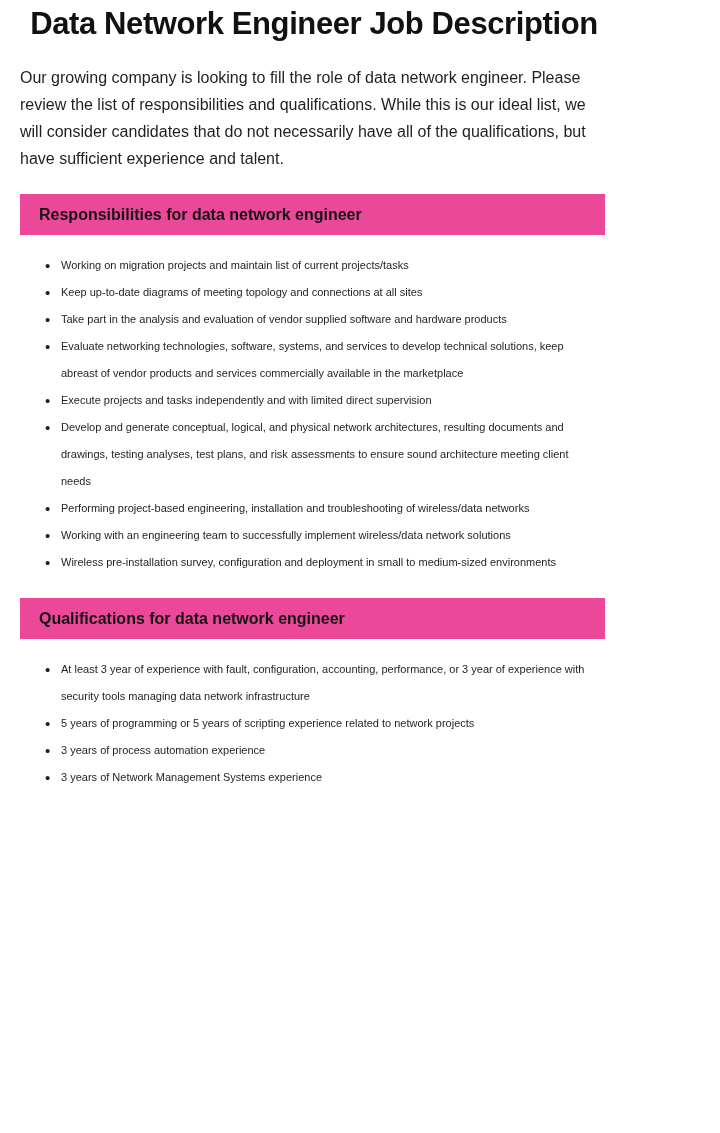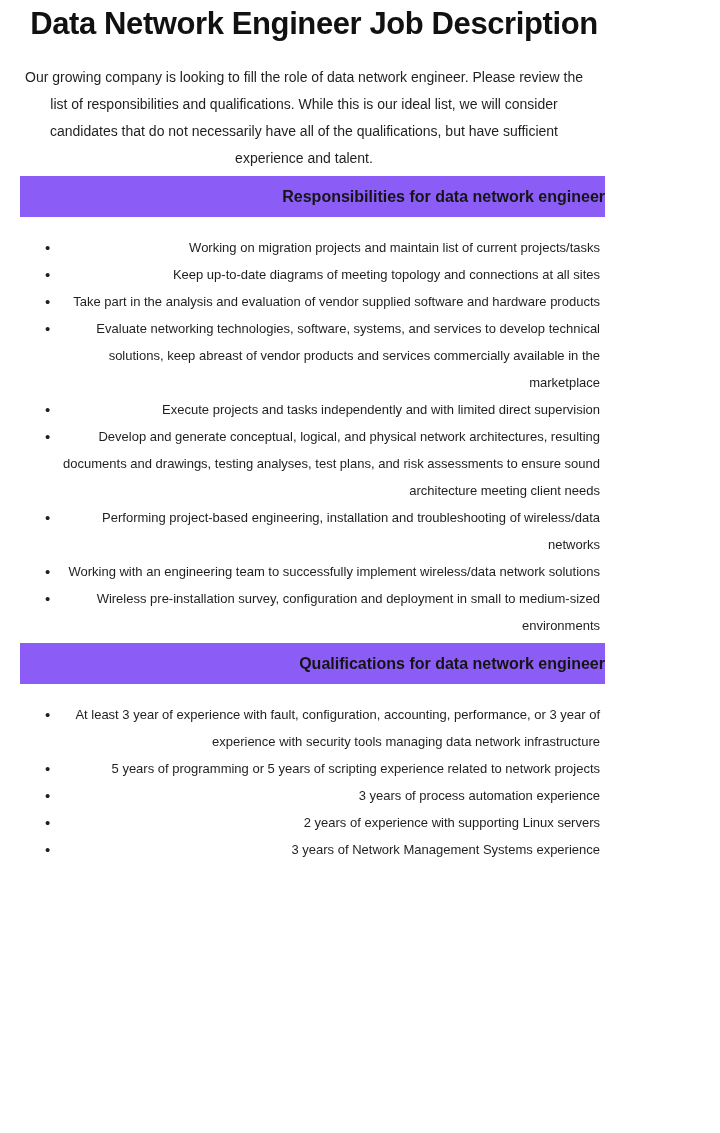--- a/index.html
+++ b/index.html
@@ -28,61 +28,59 @@
     letter-spacing: -0.4px;
     text-align: center;
     color: #111111;
     margin: 0;
     padding: 4px 20px 0 20px;
     line-height: 40px;
   }
 
   
   .intro {
-    font-size: 14px;
+    font-size: 16px;
     line-height: 27px;
     color: #1f1f1f;
     margin: 0;
     padding: 20px 40px 0 20px;
-    text-align: center;
+    text-align: left;
   }
 
   
   .section {
     margin: 0;
   }
   .section-header {
-    background: #8b5cf6;
-    margin: 4px 23px 0 20px;
+    background: #ec4899;
+    margin: 22px 23px 0 20px;
     padding: 11px 0 11px 19px;
     box-sizing: border-box;
-    text-align: right;
   }
   .section-header-text {
     font-size: 16px;
     font-weight: bold;
     color: #151515;
     line-height: 19px;
     display: block;
   }
 
   
   ul.bullets {
     list-style: none;
     margin: 0;
     padding: 17px 28px 0 45px;
   }
   ul.bullets li {
     position: relative;
-    font-size: 13px;
+    font-size: 11px;
     line-height: 27px;
     color: #1f1f1f;
     padding-left: 16px;
     margin: 0 0 0 0;
-    text-align: right;
   }
   ul.bullets li::before {
     content: "\2022";
     position: absolute;
     left: 0;
     top: 0;
     font-size: 15px;
     line-height: 27px;
     color: #1f1f1f;
   }
@@ -118,20 +116,19 @@
   </div>
 
   <div class="section">
     <div class="section-header">
       <span class="section-header-text">Qualifications for data network engineer</span>
     </div>
     <ul class="bullets">
       <li>At least 3 year of experience with fault, configuration, accounting, performance, or 3 year of experience with security tools managing data network infrastructure</li>
       <li>5 years of programming or 5 years of scripting experience related to network projects</li>
       <li>3 years of process automation experience</li>
-      <li>2 years of experience with supporting Linux servers</li>
       <li>3 years of Network Management Systems experience</li>
     </ul>
   </div>
 
   <div class="spacer-bottom"></div>
 
 </div>
 
 </body></html>

